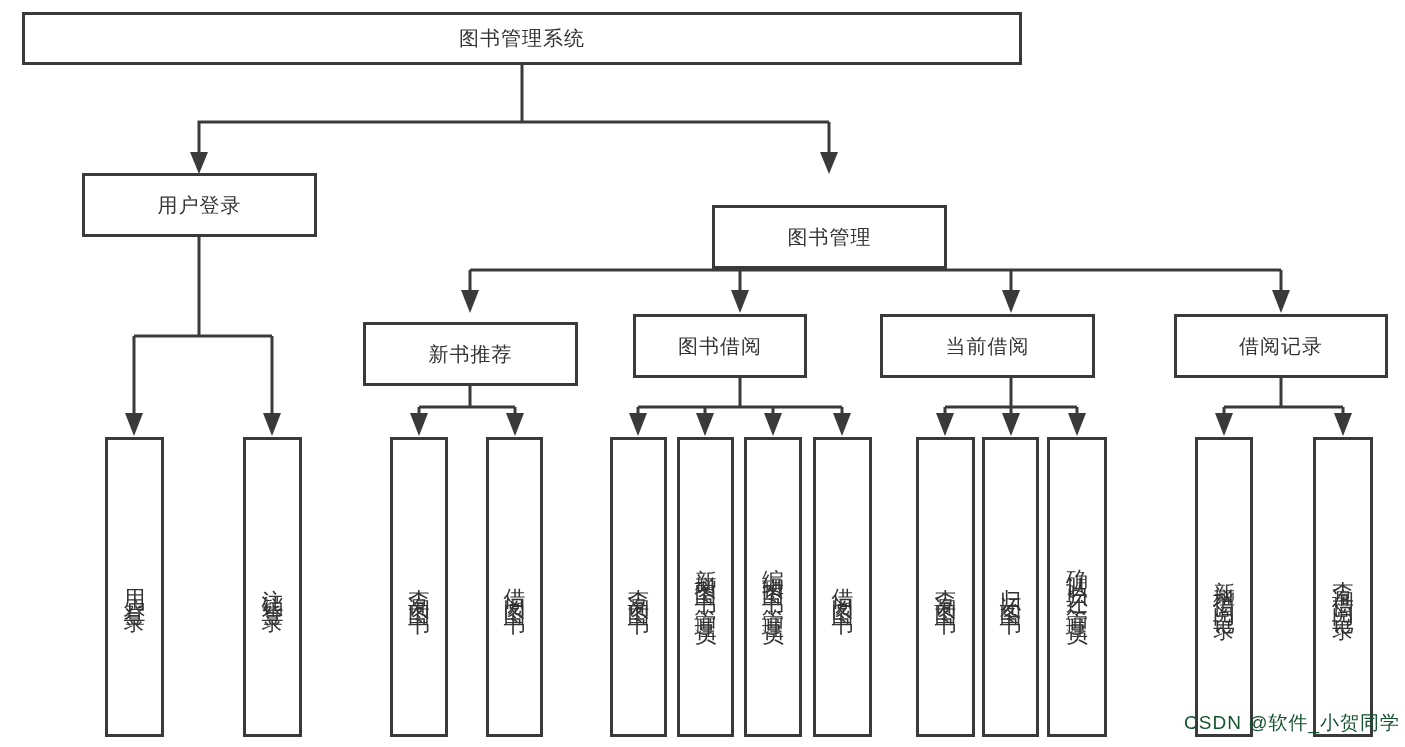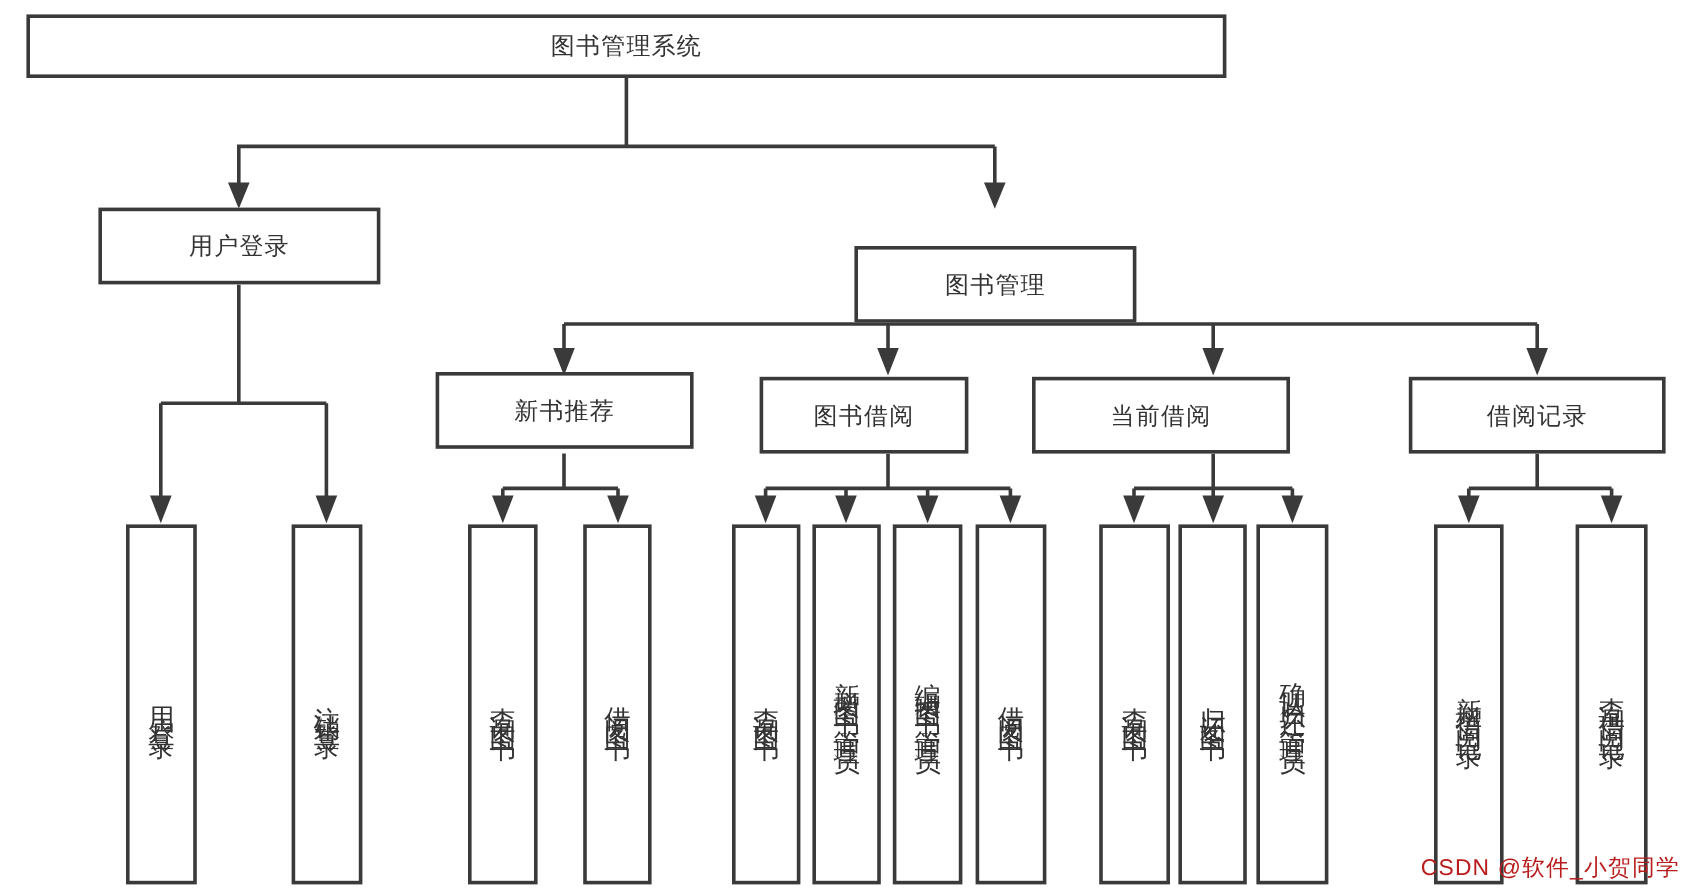--- a/index.html
+++ b/index.html
@@ -38,21 +38,21 @@
     font-size: 22px;
     line-height: 1;
     white-space: nowrap;
     color: #333333;
   }
   .watermark {
     position: absolute;
     right: 5px;
     top: 710px;
     font-size: 19px;
-    color: #b91c1c;
+    color: #14532d;
     letter-spacing: 1px;
     z-index: 5;
     white-space: nowrap;
   }
 </style>
 </head>
 <body>
 
 <div class="canvas">
 
@@ -103,27 +103,27 @@
     <span>图书管理系统</span>
   </div>
 
   <div class="node" style="left:82px; top:173px; width:235px; height:64px;">
     <span>用户登录</span>
   </div>
   <div class="node" style="left:712px; top:173px; width:235px; height:64px;margin-top:32px;">
     <span>图书管理</span>
   </div>
 
-  <div class="node" style="left:363px; top:310px; width:215px; height:64px;">
+  <div class="node" style="left:363px; top:322px; width:215px; height:64px;">
     <span>新书推荐</span>
   </div>
   <div class="node" style="left:633px; top:314px; width:174px; height:64px;">
     <span>图书借阅</span>
   </div>
-  <div class="node" style="left:860px; top:314px; width:215px; height:64px;">
+  <div class="node" style="left:880px; top:314px; width:215px; height:64px;">
     <span>当前借阅</span>
   </div>
   <div class="node" style="left:1174px; top:314px; width:214px; height:64px;">
     <span>借阅记录</span>
   </div>
 
   <div class="node leaf" style="left:105px; top:437px; width:59px; height:300px;">
     <span class="vtext">用户登录</span>
   </div>
   <div class="node leaf" style="left:243px; top:437px; width:59px; height:300px;">

